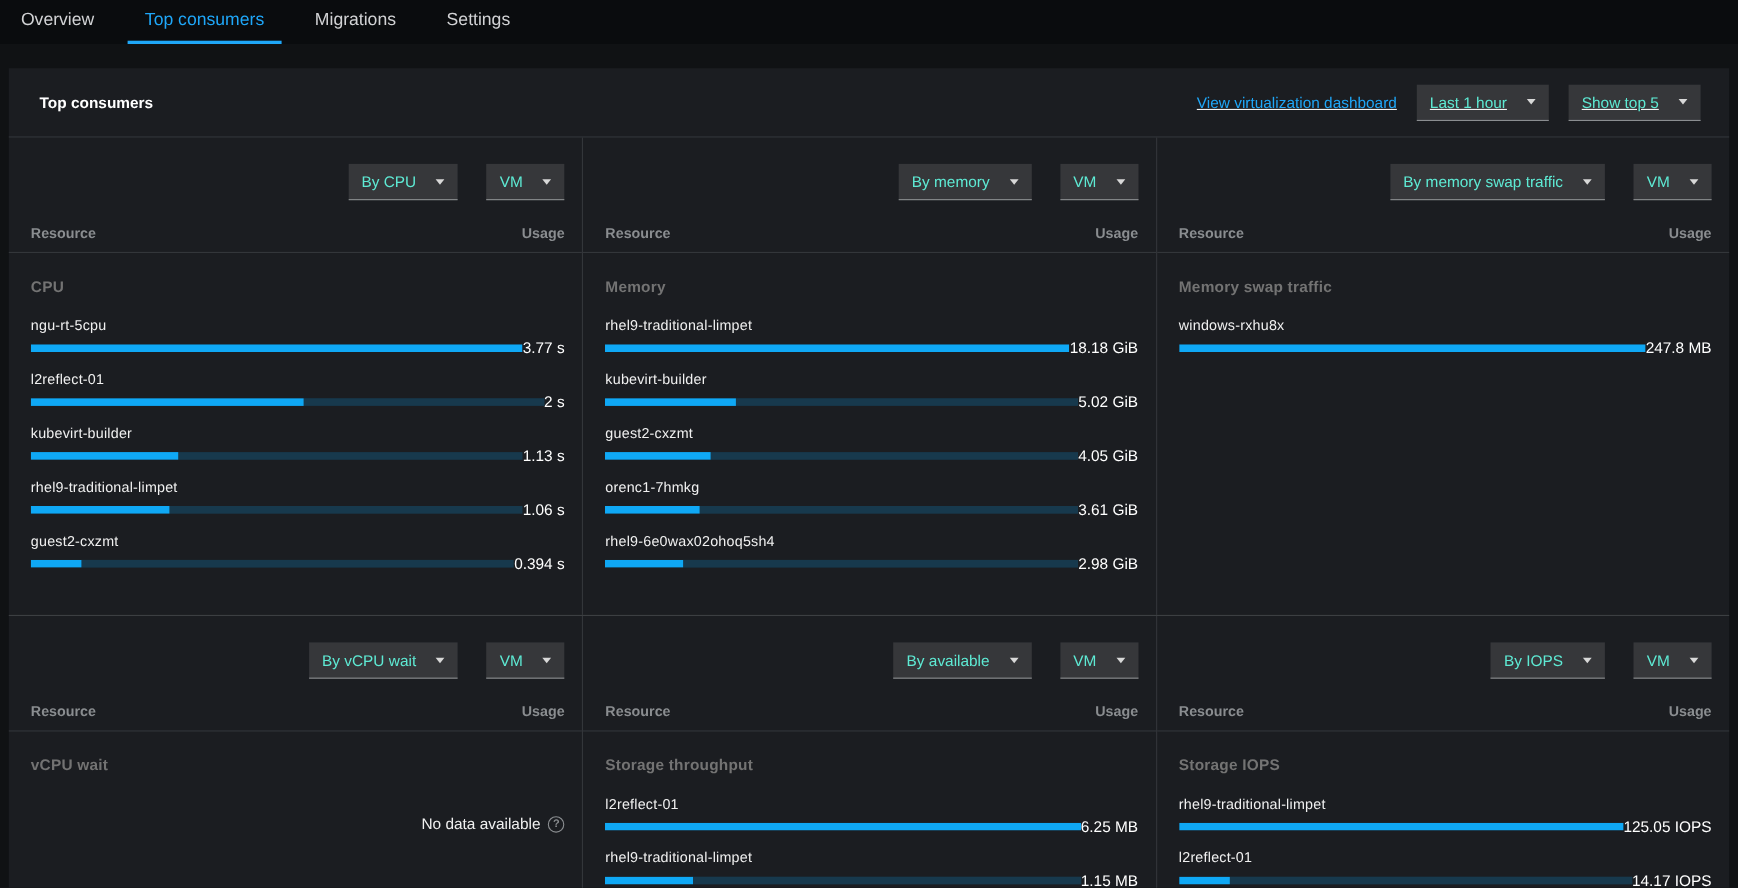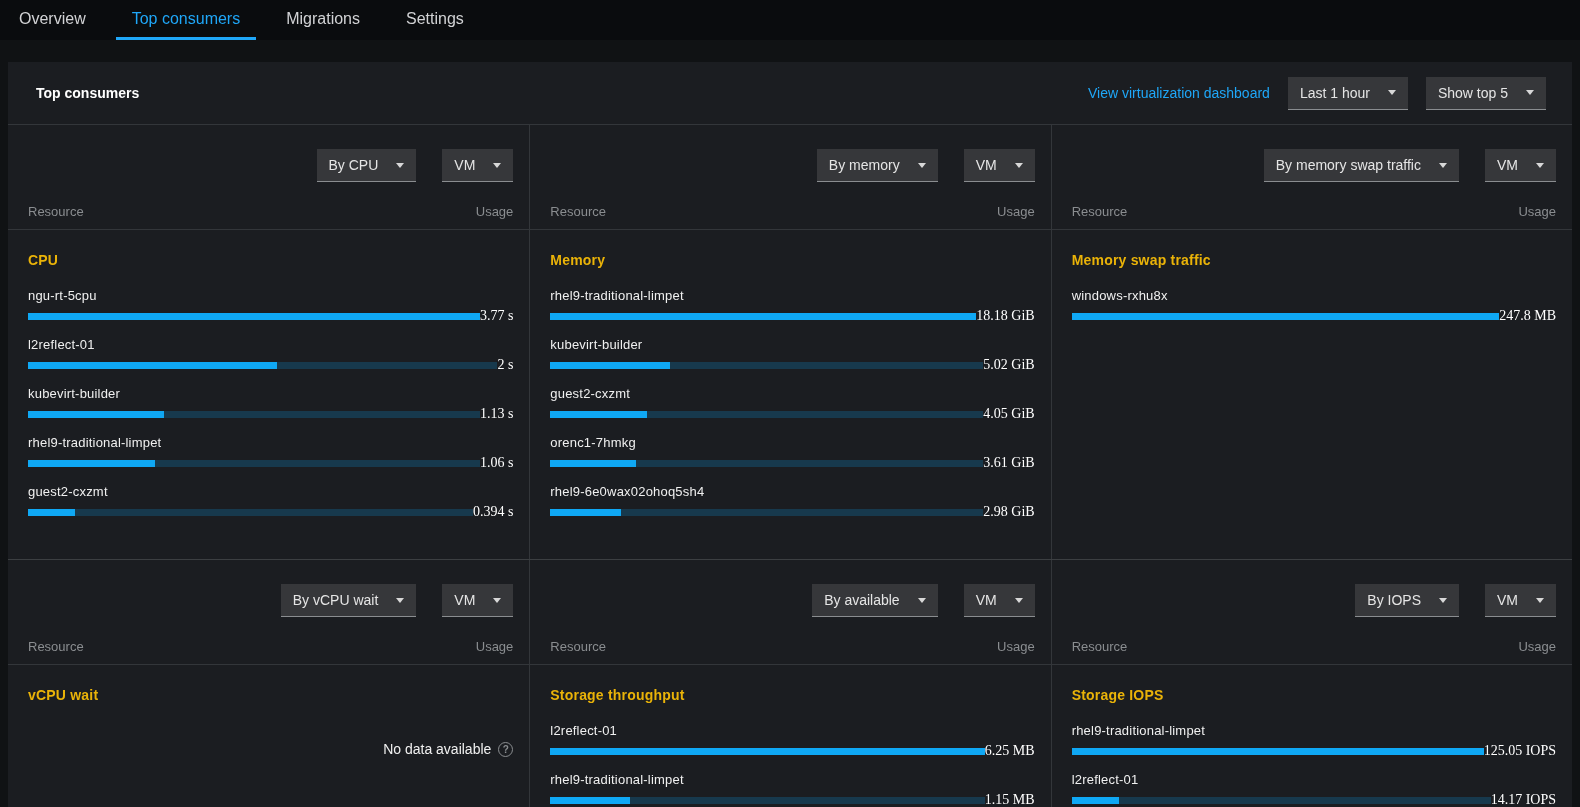--- a/index.html
+++ b/index.html
@@ -38,54 +38,55 @@
   
   .card{
     margin:22px 8px 0 8px;background:var(--card-bg);
     height:940px;
   }
   .card-header{
     display:flex;align-items:center;justify-content:space-between;
     height:63px;padding:0 26px 0 28px;border-bottom:1px solid var(--divider);
   }
   .card-title{font-size:14px;font-weight:700;color:#fff;}
-  .card-header-right{display:flex;align-items:center;gap:18px;}
+  .card-header-right{display:flex;align-items:center;gap:18px;text-decoration:underline;}
   .dash-link{font-size:14px;color:var(--accent);text-decoration:none;cursor:pointer;}
   
   .pf-select{
     display:inline-flex;align-items:center;justify-content:space-between;
     background:var(--select-bg);border:none;border-bottom:1px solid var(--select-border);
-    color:#e5e5e5;font-size:14px;padding:8px 12px;gap:18px;cursor:pointer;
+    color:#5eead4;font-size:14px;padding:8px 12px;gap:18px;cursor:pointer;
     min-width:56px;white-space:nowrap;
   }
   .caret{
     width:0;height:0;border-left:4.5px solid transparent;border-right:4.5px solid transparent;
     border-top:5px solid #d8d8d8;display:inline-block;
   }
   
   .grid-row{display:grid;grid-template-columns:1fr 1fr 1fr;}
   .grid-row + .grid-row{border-top:1px solid var(--divider-strong);}
   .cell{min-width:0;}
   .cell + .cell{border-left:1px solid var(--divider);}
   .cell-selects{
     display:flex;justify-content:flex-end;gap:26px;
     padding:24px 16px 0 20px;
   }
   .cell-cols{
     display:flex;justify-content:space-between;
     padding:22px 16px 10px 20px;
     font-size:13px;color:var(--muted);
     border-bottom:1px solid var(--divider);
+    font-weight:bold;
   }
   .cell-body{padding:22px 16px 26px 20px;}
   .grid-row.row-1 .cell-body{min-height:248px;}
-  .panel-title{font-size:14px;font-weight:700;color:#eab308;margin-bottom:20px;letter-spacing:.2px;}
+  .panel-title{font-size:14px;font-weight:700;color:#737373;margin-bottom:20px;letter-spacing:.2px;}
   .consumer-item{margin-bottom:13px;}
   .consumer-name{font-size:13px;color:var(--text);margin-bottom:5px;letter-spacing:.2px;}
-  .bar-row{display:flex;align-items:center;font-family:Liberation Serif, serif;}
+  .bar-row{display:flex;align-items:center;}
   .bar-track{flex:1;height:7px;background:var(--bar-track);position:relative;overflow:hidden;}
   .bar-fill{height:100%;background:var(--bar-fill);}
   .bar-value{font-size:14px;color:#fff;white-space:nowrap;}
   
   .empty-state{
     display:flex;align-items:center;justify-content:flex-end;gap:7px;
     margin-top:38px;font-size:14px;color:var(--text);
   }
   .q-icon{
     width:15px;height:15px;border-radius:50%;border:1px solid var(--muted);

